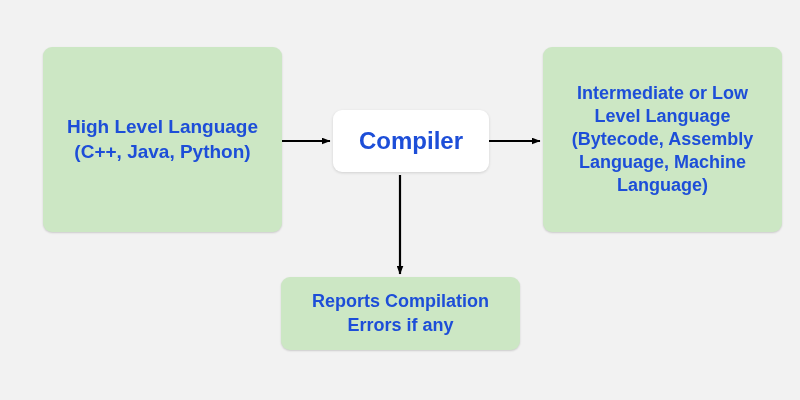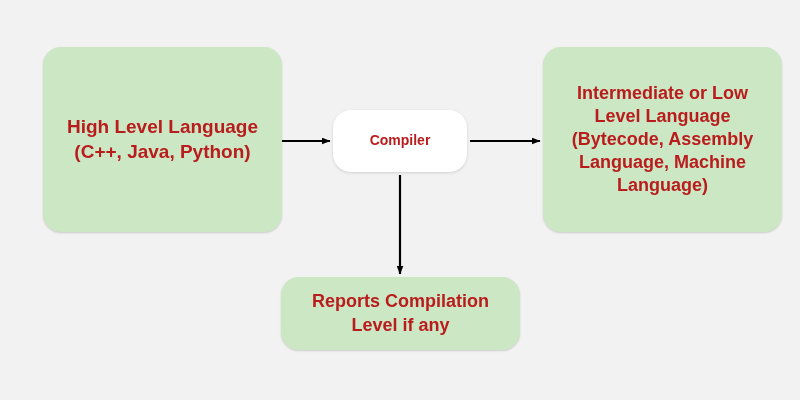--- a/index.html
+++ b/index.html
@@ -15,39 +15,39 @@
     overflow: hidden;
     font-family: "Liberation Sans", "DejaVu Sans", sans-serif;
   }
   .node {
     position: absolute;
     box-sizing: border-box;
     display: flex;
     align-items: center;
     justify-content: center;
     text-align: center;
-    border-radius: 18px;
-    color: #b91c1c;
+    border-radius: 9px;
+    color: #1d4ed8;
     font-weight: bold;
     line-height: 1.28;
     white-space: pre-line;
     padding: 4px 8px;
   }
   .node.green {
     background: #cce7c4;
     box-shadow: 0 1px 2px rgba(0,0,0,0.16);
   }
   .node.white {
     background: #ffffff;
     box-shadow: 0 1px 3px rgba(0,0,0,0.14);
   }
 
   
   #node-source   { left: 19px;  top: 47px;  width: 239px; height: 185px; font-size: 19px; margin-left: 24px; }
-  #node-compiler { left: 333px; top: 110px; width: 134px; height: 62px;  font-size: 14px; }
+  #node-compiler { left: 333px; top: 110px; width: 156px; height: 62px;  font-size: 24px; }
   #node-output   { left: 543px; top: 47px;  width: 239px; height: 185px; font-size: 18px; }
   #node-errors   { left: 281px; top: 277px; width: 239px; height: 73px;  font-size: 18px; }
 
   
   #edges {
     position: absolute;
     left: 0;
     top: 0;
     width: 800px;
     height: 400px;
@@ -78,15 +78,15 @@
 
   <div id="node-compiler" class="node white">Compiler</div>
 
   <div id="node-output" class="node green">Intermediate or Low
 Level Language
 (Bytecode, Assembly
 Language, Machine
 Language)</div>
 
   <div id="node-errors" class="node green">Reports Compilation
-Level if any</div>
+Errors if any</div>
 
 </div>
 
 </body></html>

